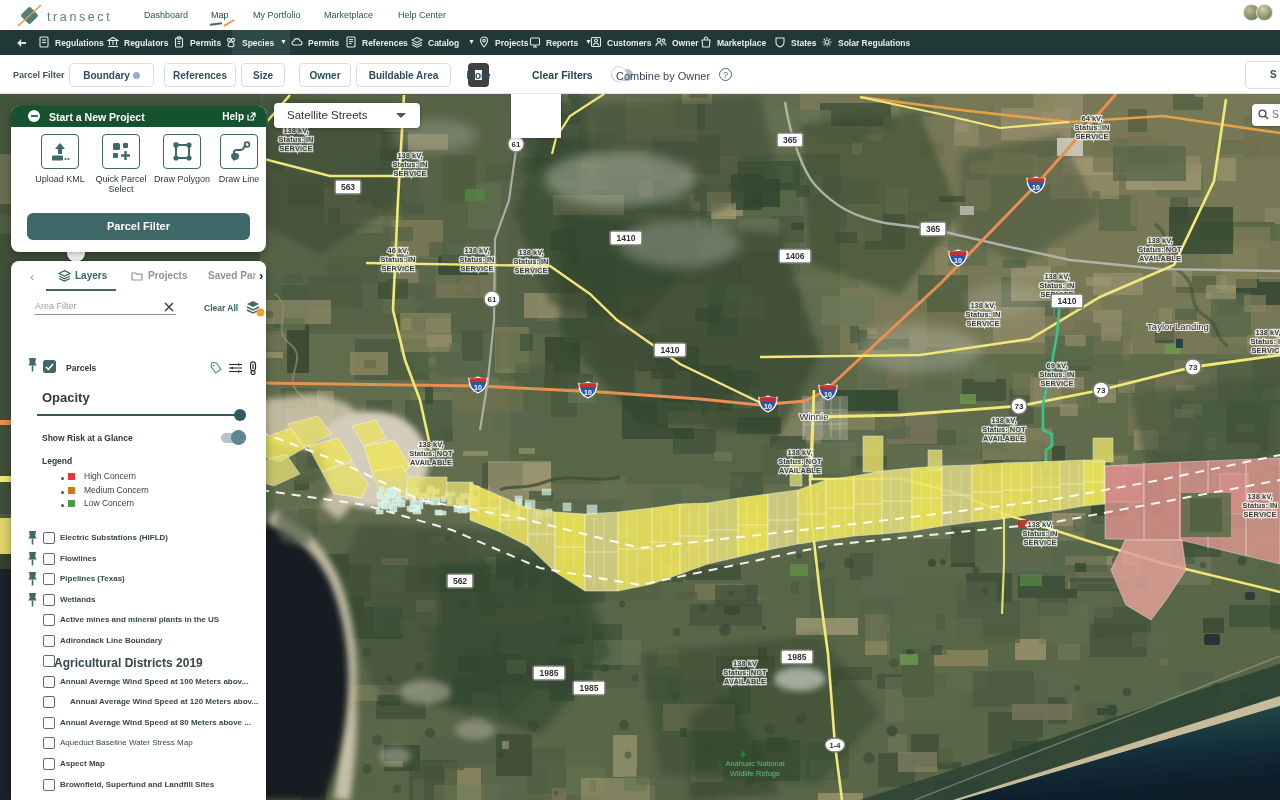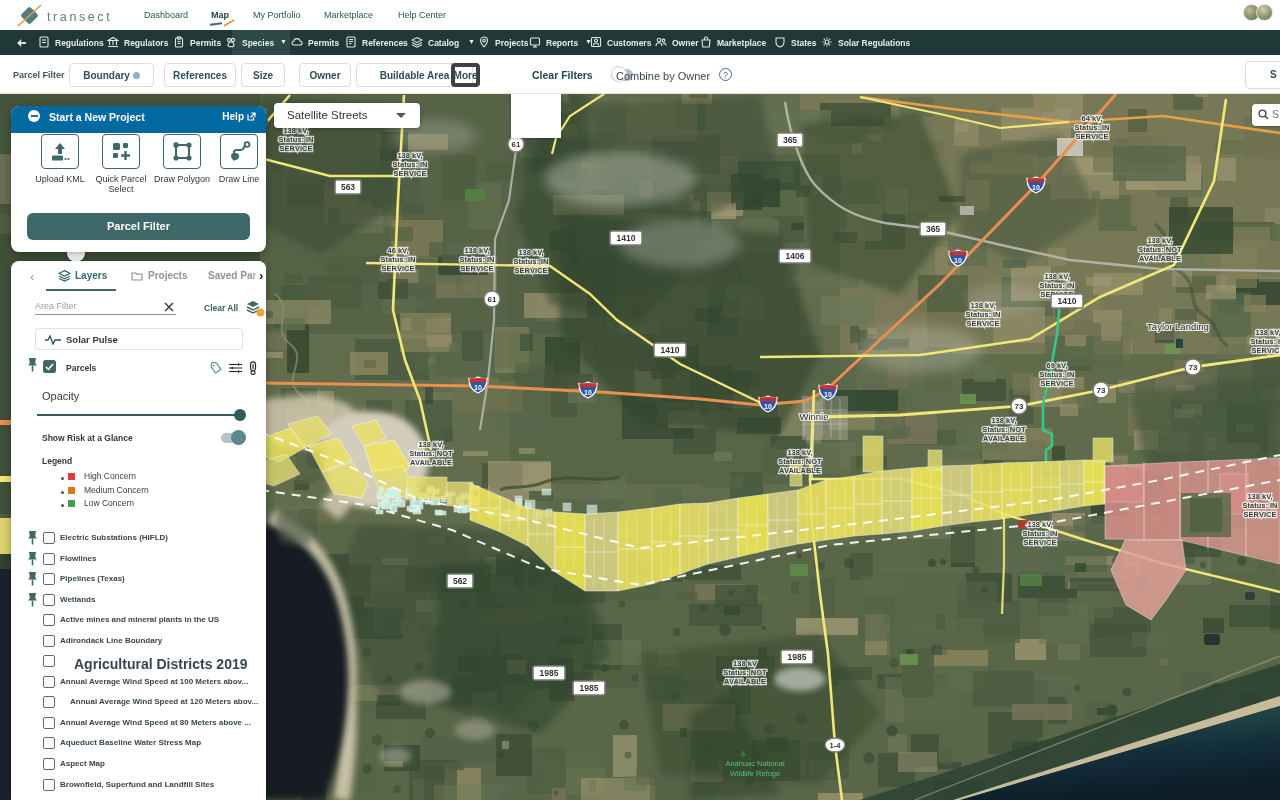--- a/index.html
+++ b/index.html
@@ -9,21 +9,21 @@
 
 <div class="abs" style="left:0;top:0;width:1280px;height:30px;background:#ffffff;z-index:30">
   <div class="abs" style="left:14px;top:3px">
     <svg width="130" height="26" viewBox="0 0 130 26">
       <rect x="9" y="6" width="13" height="13" rx="2" transform="rotate(45 15.5 12.5)" fill="#4e7e80"></rect>
       <line x1="4" y1="23" x2="27" y2="2" stroke="#e8973f" stroke-width="1.5"></line>
       <text x="33" y="17.5" font-size="12.5" fill="#5b8184" letter-spacing="2.6" font-family="Liberation Sans, sans-serif">transect</text>
     </svg>
   </div>
   <span class="abs" style="left:144px;top:10px;font-size:9px;color:#2c555b">Dashboard</span>
-  <span class="abs" style="left:211px;top:10px;font-size:9px;font-weight:700;color:#173f45">Map</span>
+  <span class="abs" style="left:211px;top:10px;font-size:9px;font-weight:400;color:#173f45">Map</span>
   <span class="abs" style="left:210px;top:23px;width:12px;height:2px;background:#3e6a6a;transform:rotate(-8deg)"></span>
   <span class="abs" style="left:223px;top:22px;width:12px;height:2px;background:#e8973f;transform:rotate(-30deg)"></span>
   <span class="abs" style="left:253px;top:10px;font-size:9px;color:#2c555b">My Portfolio</span>
   <span class="abs" style="left:324px;top:10px;font-size:9px;color:#2c555b">Marketplace</span>
   <span class="abs" style="left:398px;top:10px;font-size:9px;color:#2c555b">Help Center</span>
   <div class="abs" style="right:6px;top:4px">
     <span class="abs" style="right:14px;top:0;width:17px;height:17px;border-radius:50%;background:radial-gradient(circle at 35% 35%, #c9b99a, #7c8a5c 60%, #4c5a3c);border:1px solid #e2e2e2"></span>
     <span class="abs" style="right:1px;top:0;width:17px;height:17px;border-radius:50%;background:radial-gradient(circle at 40% 30%, #d9c9ae, #8a9a6c 55%, #5c6a4c);border:1px solid #e2e2e2"></span>
   </div>
 </div>
@@ -130,22 +130,22 @@
 
 <div class="abs" style="left:0;top:55px;width:1280px;height:39px;background:#ffffff;border-bottom:1px solid #e3e3e3;z-index:30">
   <span class="abs" style="left:13px;top:69px;font-size:9px;font-weight:700;color:#44545e" id="pf"></span>
 </div>
 <div class="abs" style="left:0;top:55px;width:1280px;height:39px;z-index:31;font-size:10px;color:#2d4f56">
   <span class="abs" style="left:13px;top:15px;font-size:9px;font-weight:700;color:#44545e">Parcel Filter</span>
   <span class="abs btn" style="left:69px;top:8px;width:85px;height:24px;border:1px solid #d8dde2;border-radius:4px;display:flex;align-items:center;justify-content:center;font-weight:700">Boundary&nbsp;<span style="width:7px;height:7px;border-radius:50%;background:#8fb0cc;display:inline-block"></span></span>
   <span class="abs btn" style="left:164px;top:8px;width:72px;height:24px;border:1px solid #d8dde2;border-radius:4px;display:flex;align-items:center;justify-content:center;font-weight:700">References</span>
   <span class="abs btn" style="left:241px;top:8px;width:44px;height:24px;border:1px solid #d8dde2;border-radius:4px;display:flex;align-items:center;justify-content:center;font-weight:700">Size</span>
   <span class="abs btn" style="left:299px;top:8px;width:52px;height:24px;border:1px solid #d8dde2;border-radius:4px;display:flex;align-items:center;justify-content:center;font-weight:700">Owner</span>
-  <span class="abs btn" style="left:356px;top:8px;width:117px;height:24px;border:1px solid #d8dde2;border-radius:4px;display:flex;align-items:center;justify-content:center;font-weight:700">Buildable Area</span>
-  <span class="abs btn" style="left:451px;top:8px;width:29px;height:24px;border:4px solid #404040;border-radius:4px;display:flex;align-items:center;justify-content:center;font-weight:700">More</span>
+  <span class="abs btn" style="left:356px;top:8px;width:95px;height:24px;border:1px solid #d8dde2;border-radius:4px;display:flex;align-items:center;justify-content:center;font-weight:700">Buildable Area</span>
+  <span class="abs btn" style="left:468px;top:8px;width:21px;height:24px;border:7px solid #404040;border-radius:4px;display:flex;align-items:center;justify-content:center;font-weight:700">More</span>
   <span class="abs" style="left:532px;top:14px;font-weight:700;font-size:10.5px;color:#23454c">Clear Filters</span>
   <span class="abs" style="left:611px;top:14px;width:22px;height:12px;border-radius:7px;background:#b9c1c7"></span>
   <span class="abs" style="left:611px;top:11px;width:16px;height:16px;border-radius:50%;background:#fdfdfd;border:1px solid #cfd5da"></span>
   <span class="abs" style="left:616px;top:15px;font-size:11px;color:#3c4852">Combine by Owner</span>
   <span class="abs" style="left:719px;top:13px;width:13px;height:13px;border-radius:50%;border:1.2px solid #44707a;color:#44707a;font-size:9px;text-align:center;line-height:12px">?</span>
   <span class="abs" style="left:1245px;top:6px;width:50px;height:28px;background:#fff;border:1px solid #d8dde2;border-radius:4px;font-weight:700;font-size:10px;line-height:26px;padding-left:24px;color:#2d4f56">S</span>
 </div>
 
 <div class="abs" style="left:260px;top:94px;width:1020px;height:706px;overflow:hidden;background:#5a6848">
 <svg width="1020" height="706" viewBox="0 0 1020 706" style="position:absolute;left:0;top:0">
@@ -1265,21 +1265,21 @@
 <div class="abs" style="left:1252px;top:104px;width:28px;height:22px;background:#fff;border-radius:4px 0 0 4px;box-shadow:0 1px 3px rgba(0,0,0,0.3);z-index:10">
   <svg width="11" height="11" viewBox="0 0 11 11" style="position:absolute;left:6px;top:5px">
       <circle cx="4.5" cy="4.5" r="3.4" fill="none" stroke="#4a4a4a" stroke-width="1.4"></circle>
       <line x1="7" y1="7" x2="10" y2="10" stroke="#4a4a4a" stroke-width="1.4"></line>
     </svg>
   <span style="position:absolute;left:20px;top:4px;font-size:10.5px;color:#757575">S</span>
 </div>
 <div class="abs" style="left:260px;top:108px;width:8px;height:19px;background:#3f6868;border-radius:0 3px 3px 0;z-index:10"></div>
 
 <div class="abs" style="left:11px;top:106px;width:255px;height:146px;background:#fff;border-radius:8px;box-shadow:0 2px 8px rgba(0,0,0,0.35);z-index:20">
-  <div class="abs" style="left:0;top:0;width:255px;height:27px;background:#0369a1;border-radius:8px 8px 0 0;color:#fff">
+  <div class="abs" style="left:0;top:0;width:255px;height:21px;background:#14532d;border-radius:8px 8px 0 0;color:#fff">
     <span class="abs" style="left:17px;top:4px;width:12px;height:12px;border-radius:50%;background:#fff"></span>
     <span class="abs" style="left:19.5px;top:9.2px;width:7px;height:1.8px;background:#3f6868"></span>
     <span class="abs" style="left:38px;top:5px;font-size:10.5px;font-weight:700">Start a New Project</span>
     <span class="abs" style="right:22px;top:5px;font-size:10px;font-weight:700">Help</span>
     <svg width="9" height="9" viewBox="0 0 9 9" style="position:absolute;right:10px;top:6px">
         <path d="M1,2.5 L1,8 6.5,8 6.5,5 M4,1 L8,1 8,5 M8,1 L3.5,5.5" fill="none" stroke="#fff" stroke-width="1.2"></path>
       </svg>
   </div>
 
   <div class="abs" style="left:30px;top:28px;width:38px;height:35px;border:1px solid #3f6868;border-radius:4px">
@@ -1345,26 +1345,20 @@
       <path d="M1,1 L9,9 M9,1 L1,9" stroke="#3c4043" stroke-width="1.5"></path>
     </svg>
   <span class="abs" style="left:24px;top:53px;width:141px;height:1.4px;background:#8a9196"></span>
   <span class="abs" style="left:193px;top:42px;font-size:8.5px;font-weight:700;color:#2e6360;white-space:nowrap">Clear All</span>
   <svg width="20" height="18" viewBox="0 0 20 18" style="position:absolute;left:234px;top:39px">
       <path d="M 8,1 L 14,4 8,7 2,4 Z" fill="#3f6868"></path>
       <path d="M 2,7 L 8,10 14,7 M 2,10 L 8,13 14,10" fill="none" stroke="#3f6868" stroke-width="1.4"></path>
       <circle cx="15.5" cy="12.5" r="4" fill="#f0a135"></circle>
     </svg>
 
-  <div class="abs" style="left:24px;top:67px;width:208px;height:22px;border:1px solid #dcdfe3;border-radius:4px">
-    <svg width="16" height="10" viewBox="0 0 16 10" style="position:absolute;left:9px;top:6px">
-        <path d="M0,5 L3,5 5,1 8,9 10,5 16,5" fill="none" stroke="#2f4f4f" stroke-width="1.3"></path>
-      </svg>
-    <span class="abs" style="left:30px;top:5px;font-size:9.5px;font-weight:700;color:#2f3a3a">Solar Pulse</span>
-  </div>
 
   <span class="abs" style="left:16px;top:96px"><svg width="11" height="16" viewBox="0 0 11 16">
         <path d="M2,1 L9,1 8.2,6 9.8,8.5 1.2,8.5 2.8,6 Z" fill="#3f6868"></path>
         <line x1="5.5" y1="8.5" x2="5.5" y2="14.5" stroke="#3f6868" stroke-width="1.6"></line>
       </svg></span>
   <span class="abs" style="left:32px;top:99px;width:13px;height:13px;background:#3f6868;border-radius:2.5px">
     <svg width="9" height="8" viewBox="0 0 9 8" style="position:absolute;left:2px;top:2.5px">
         <path d="M1,4 L3.4,6.4 8,1" fill="none" stroke="#fff" stroke-width="1.6"></path>
       </svg>
   </span>
@@ -1379,21 +1373,21 @@
         <line x1="0" y1="6" x2="13" y2="6"></line>
         <line x1="0" y1="9.5" x2="13" y2="9.5"></line>
       </g>
       <path d="M 9,1 l 2.4,1.5 -2.4,1.5 Z M 4,4.5 l -2.4,1.5 2.4,1.5 Z M 9,8 l 2.4,1.5 -2.4,1.5 Z" fill="#1f2d2d"></path>
     </svg>
   <svg width="8" height="14" viewBox="0 0 8 14" style="position:absolute;left:238px;top:100px">
       <rect x="1.5" y="0.8" width="5" height="9" rx="2.5" fill="none" stroke="#1f2d2d" stroke-width="1.2"></rect>
       <circle cx="4" cy="11.5" r="2" fill="none" stroke="#1f2d2d" stroke-width="1.2"></circle>
       <line x1="4" y1="3" x2="4" y2="8" stroke="#1f2d2d" stroke-width="1.2"></line>
     </svg>
-  <span class="abs" style="left:31px;top:129px;font-size:11px;font-weight:400;color:#2f3a3a">Opacity</span>
+  <span class="abs" style="left:31px;top:129px;font-size:13px;font-weight:700;color:#2f3a3a">Opacity</span>
   <span class="abs" style="left:26px;top:153px;width:203px;height:2.4px;background:#2e5a60"></span>
   <span class="abs" style="left:223px;top:148px;width:12px;height:12px;border-radius:50%;background:#2e5a60"></span>
   <span class="abs" style="left:31px;top:172px;font-size:8.5px;font-weight:700;color:#2f3a3a">Show Risk at a Glance</span>
   <span class="abs" style="left:210px;top:172px;width:25px;height:10px;border-radius:6px;background:#b3c5c8"></span>
   <span class="abs" style="left:220px;top:169px;width:15px;height:15px;border-radius:50%;background:#5c8790"></span>
   <span class="abs" style="left:31px;top:195px;font-size:8.5px;font-weight:700;color:#2f3a3a">Legend</span>
   <span class="abs" style="left:50px;top:216px;width:3px;height:3px;border-radius:50%;background:#555"></span>
   <span class="abs" style="left:57px;top:212px;width:7px;height:7px;background:#e53935"></span>
   <span class="abs" style="left:73px;top:210px;font-size:8.5px;color:#3c4043">High Concern</span>
   <span class="abs" style="left:50px;top:229.5px;width:3px;height:3px;border-radius:50%;background:#555"></span>
@@ -1425,27 +1419,27 @@
           <path d="M2,1 L9,1 8.2,6 9.8,8.5 1.2,8.5 2.8,6 Z" fill="#3f6868"></path>
           <line x1="5.5" y1="8.5" x2="5.5" y2="14.5" stroke="#3f6868" stroke-width="1.6"></line>
         </svg></span>
       <span class="abs" style="left:32px;top:55.5px;width:12px;height:12px;border:1.4px solid #5f6b70;border-radius:2px"></span>
       <span class="abs" style="left:49px;top:56.5px;font-size:8px;font-weight:700;color:#37474f;white-space:nowrap">Wetlands</span>
       <span class="abs" style="left:32px;top:76.0px;width:12px;height:12px;border:1.4px solid #5f6b70;border-radius:2px"></span>
       <span class="abs" style="left:49px;top:77.0px;font-size:8px;font-weight:700;color:#37474f;white-space:nowrap">Active mines and mineral plants in the US</span>
       <span class="abs" style="left:32px;top:96.5px;width:12px;height:12px;border:1.4px solid #5f6b70;border-radius:2px"></span>
       <span class="abs" style="left:49px;top:97.5px;font-size:8px;font-weight:700;color:#37474f;white-space:nowrap">Adirondack Line Boundary</span>
       <span class="abs" style="left:32px;top:117.0px;width:12px;height:12px;border:1.4px solid #5f6b70;border-radius:2px"></span>
-      <span class="abs" style="left:63px;top:118.0px;font-size:14px;font-weight:700;color:#37474f;white-space:nowrap">Agricultural Districts 2019</span>
+      <span class="abs" style="left:43px;top:118.0px;font-size:12px;font-weight:700;color:#37474f;white-space:nowrap">Agricultural Districts 2019</span>
       <span class="abs" style="left:32px;top:137.5px;width:12px;height:12px;border:1.4px solid #5f6b70;border-radius:2px"></span>
       <span class="abs" style="left:49px;top:138.5px;font-size:8px;font-weight:700;color:#37474f;white-space:nowrap">Annual Average Wind Speed at 100 Meters abov...</span>
       <span class="abs" style="left:32px;top:158.0px;width:12px;height:12px;border:1.4px solid #5f6b70;border-radius:2px"></span>
       <span class="abs" style="left:59px;top:159.0px;font-size:8px;font-weight:700;color:#37474f;white-space:nowrap">Annual Average Wind Speed at 120 Meters abov...</span>
       <span class="abs" style="left:32px;top:178.5px;width:12px;height:12px;border:1.4px solid #5f6b70;border-radius:2px"></span>
       <span class="abs" style="left:49px;top:179.5px;font-size:8px;font-weight:700;color:#37474f;white-space:nowrap">Annual Average Wind Speed at 80 Meters above ...</span>
       <span class="abs" style="left:32px;top:199.0px;width:12px;height:12px;border:1.4px solid #5f6b70;border-radius:2px"></span>
-      <span class="abs" style="left:49px;top:200.0px;font-size:8px;font-weight:700;color:#37474f;white-space:nowrap">Aqueduct Baseline Water Stress Map</span>
+      <span class="abs" style="left:49px;top:200.0px;font-size:8px;font-weight:400;color:#37474f;white-space:nowrap">Aqueduct Baseline Water Stress Map</span>
       <span class="abs" style="left:32px;top:219.5px;width:12px;height:12px;border:1.4px solid #5f6b70;border-radius:2px"></span>
       <span class="abs" style="left:49px;top:220.5px;font-size:8px;font-weight:700;color:#37474f;white-space:nowrap">Aspect Map</span>
       <span class="abs" style="left:32px;top:240.5px;width:12px;height:12px;border:1.4px solid #5f6b70;border-radius:2px"></span>
       <span class="abs" style="left:49px;top:241.5px;font-size:8px;font-weight:700;color:#37474f;white-space:nowrap">Brownfield, Superfund and Landfill Sites</span>
     </div>
 </div>
 
 </body></html>

